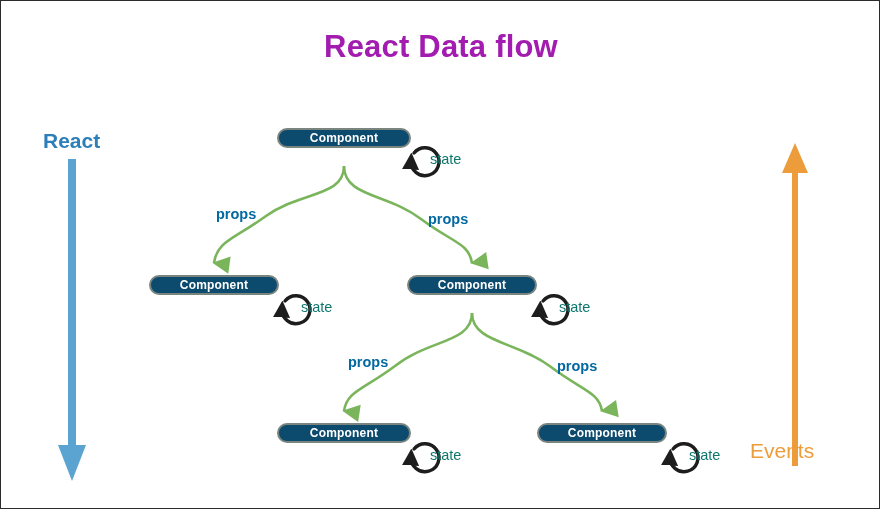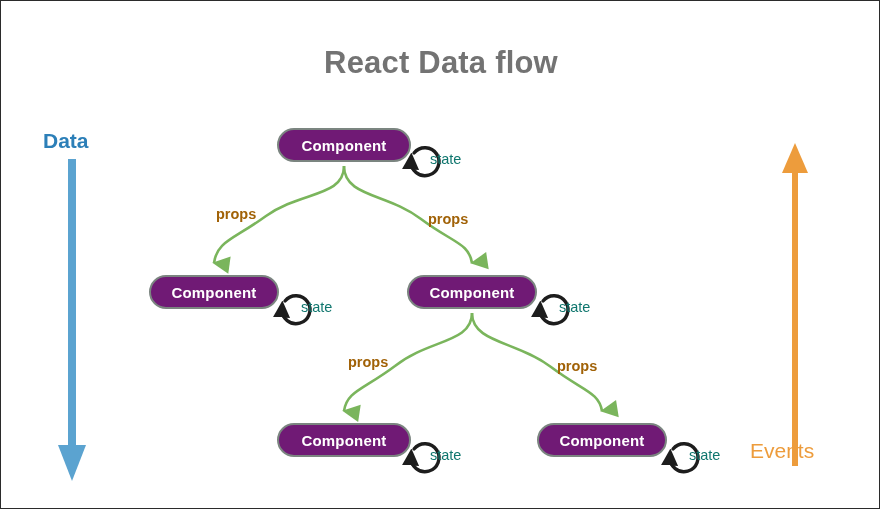--- a/index.html
+++ b/index.html
@@ -15,72 +15,72 @@
     border: 1px solid #2b2b2b;
     box-sizing: border-box;
     overflow: hidden;
     font-family: "Liberation Sans", sans-serif;
   }
 
   
   #title {
     position: absolute;
     left: 0;
-    top: 44px;
+    top: 28px;
     width: 880px;
     text-align: center;
     font-size: 31px;
     font-weight: bold;
-    color: #737373;
+    color: #a21caf;
     letter-spacing: 0.2px;
   }
 
   
   #svg-layer {
     position: absolute;
     left: 0;
     top: 0;
     width: 880px;
     height: 509px;
   }
 
   
   .component-node {
     position: absolute;
-    height: 34px;
+    height: 20px;
     border-radius: 18px;
-    background: #701a75;
+    background: #0c4a6e;
     border: 2px solid #7b8580;
     box-sizing: border-box;
     display: flex;
     align-items: center;
     justify-content: center;
     color: #ffffff;
-    font-size: 15px;
+    font-size: 12px;
     font-weight: bold;
     letter-spacing: 0.2px;
     z-index: 3;
   }
 
   
   .state-label {
     position: absolute;
     font-size: 14.5px;
     color: #0f766e;
     font-weight: normal;
     z-index: 4;
     white-space: nowrap;
   }
 
   
   .props-label {
     position: absolute;
     font-size: 14.5px;
     font-weight: bold;
-    color: #a16207;
+    color: #0369a1;
     z-index: 4;
     white-space: nowrap;
   }
 
   
   #data-label {
     position: absolute;
     left: 42px;
     top: 128px;
     font-size: 21px;
@@ -160,16 +160,16 @@
   <div class="state-label" style="left:300px; top:298px;">state</div>
   <div class="state-label" style="left:558px; top:298px;">state</div>
   <div class="state-label" style="left:429px; top:446px;">state</div>
   <div class="state-label" style="left:688px; top:446px;">state</div>
 
   <div class="props-label" style="left:215px; top:205px;">props</div>
   <div class="props-label" style="left:427px; top:210px;">props</div>
   <div class="props-label" style="left:347px; top:353px;">props</div>
   <div class="props-label" style="left:556px; top:357px;">props</div>
 
-  <div id="data-label">Data</div>
+  <div id="data-label">React</div>
   <div id="events-label">Events</div>
 
 </div>
 
 </body></html>

